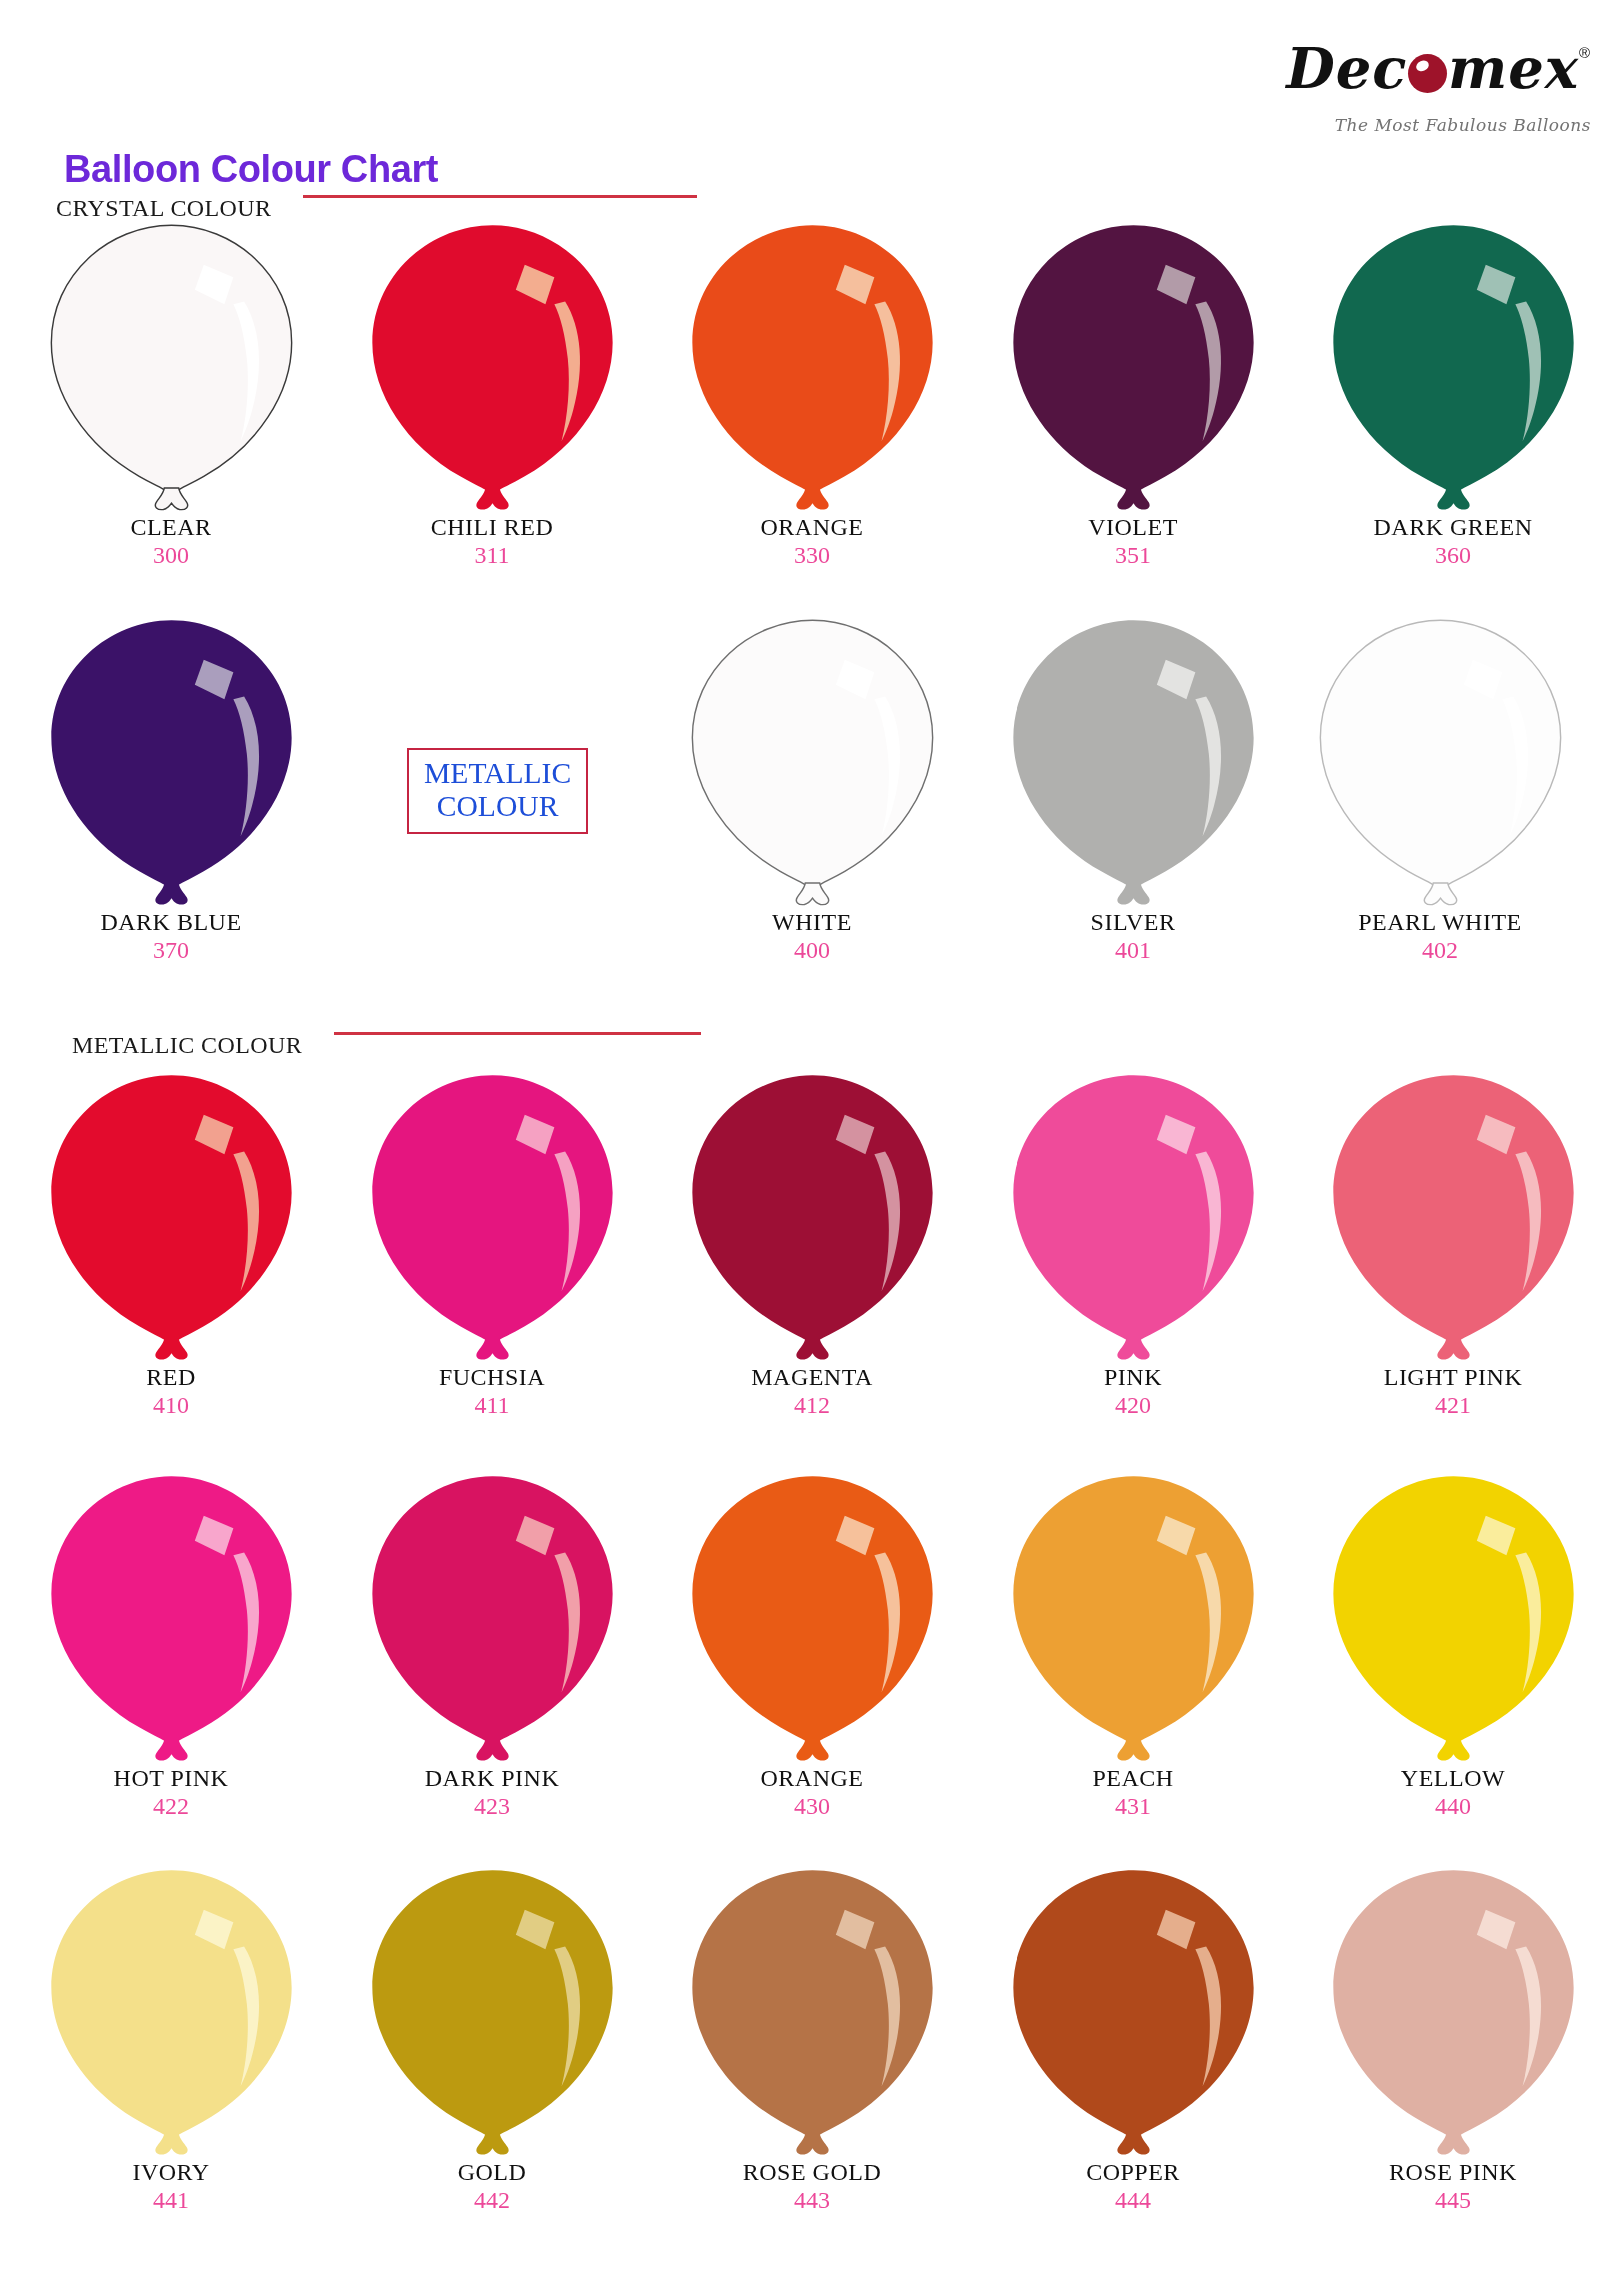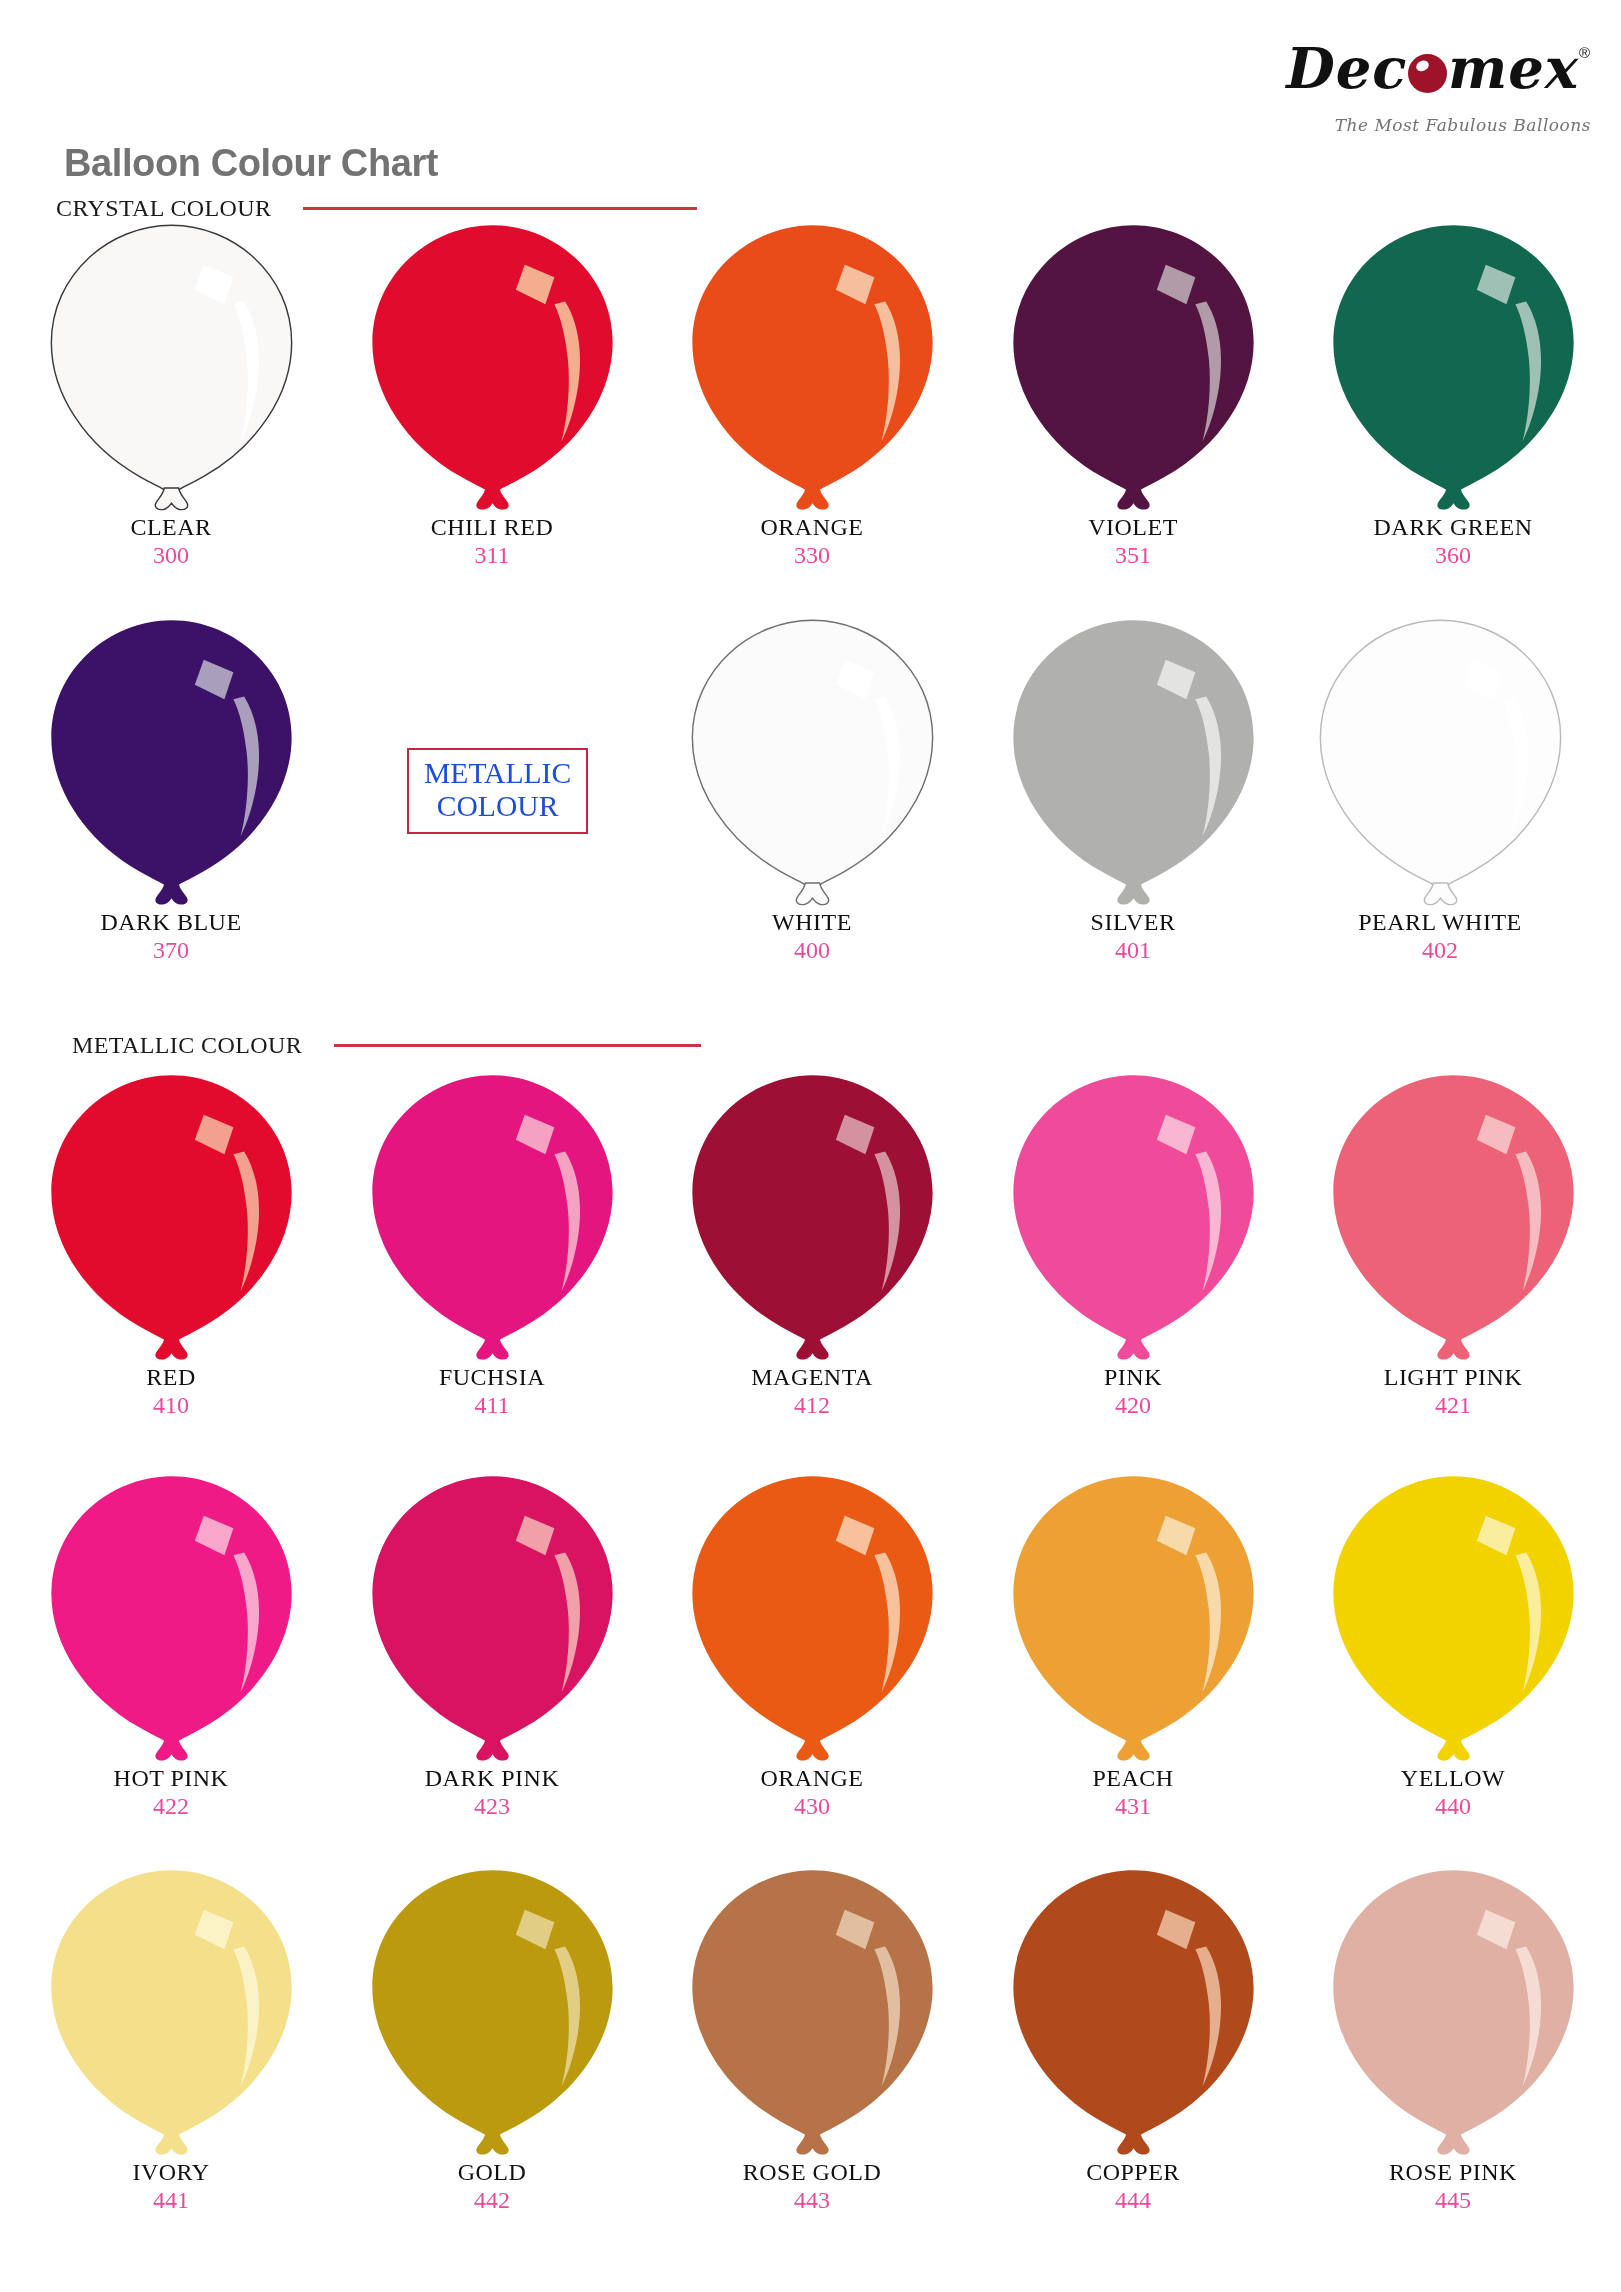--- a/index.html
+++ b/index.html
@@ -19,26 +19,26 @@
     position: relative;
     width: 1621px;
     height: 2293px;
     background: #ffffff;
   }
 
   
   .page-title {
     position: absolute;
     left: 64px;
-    top: 142px;
+    top: 148px;
     font-family: "Liberation Sans", sans-serif;
     font-weight: bold;
     font-size: 38px;
     letter-spacing: -0.4px;
-    color: #737373;
+    color: #6d28d9;
     white-space: nowrap;
   }
 
   .logo-block {
     position: absolute;
     right: 30px;
     top: 40px;
     width: 421px;
     text-align: right;
   }
@@ -90,21 +90,20 @@
     color: #737373;
     letter-spacing: 0.5px;
     margin-top: 19px;
     white-space: nowrap;
   }
 
   
   .section-header {
     position: absolute;
     display: flex;
-    align-items: center;
     gap: 32px;
     white-space: nowrap;
   }
   .section-header .sh-text {
     font-family: "Liberation Serif", serif;
     font-size: 24px;
     letter-spacing: 0.4px;
     color: #1a1a1a;
   }
   .section-header .sh-rule {

